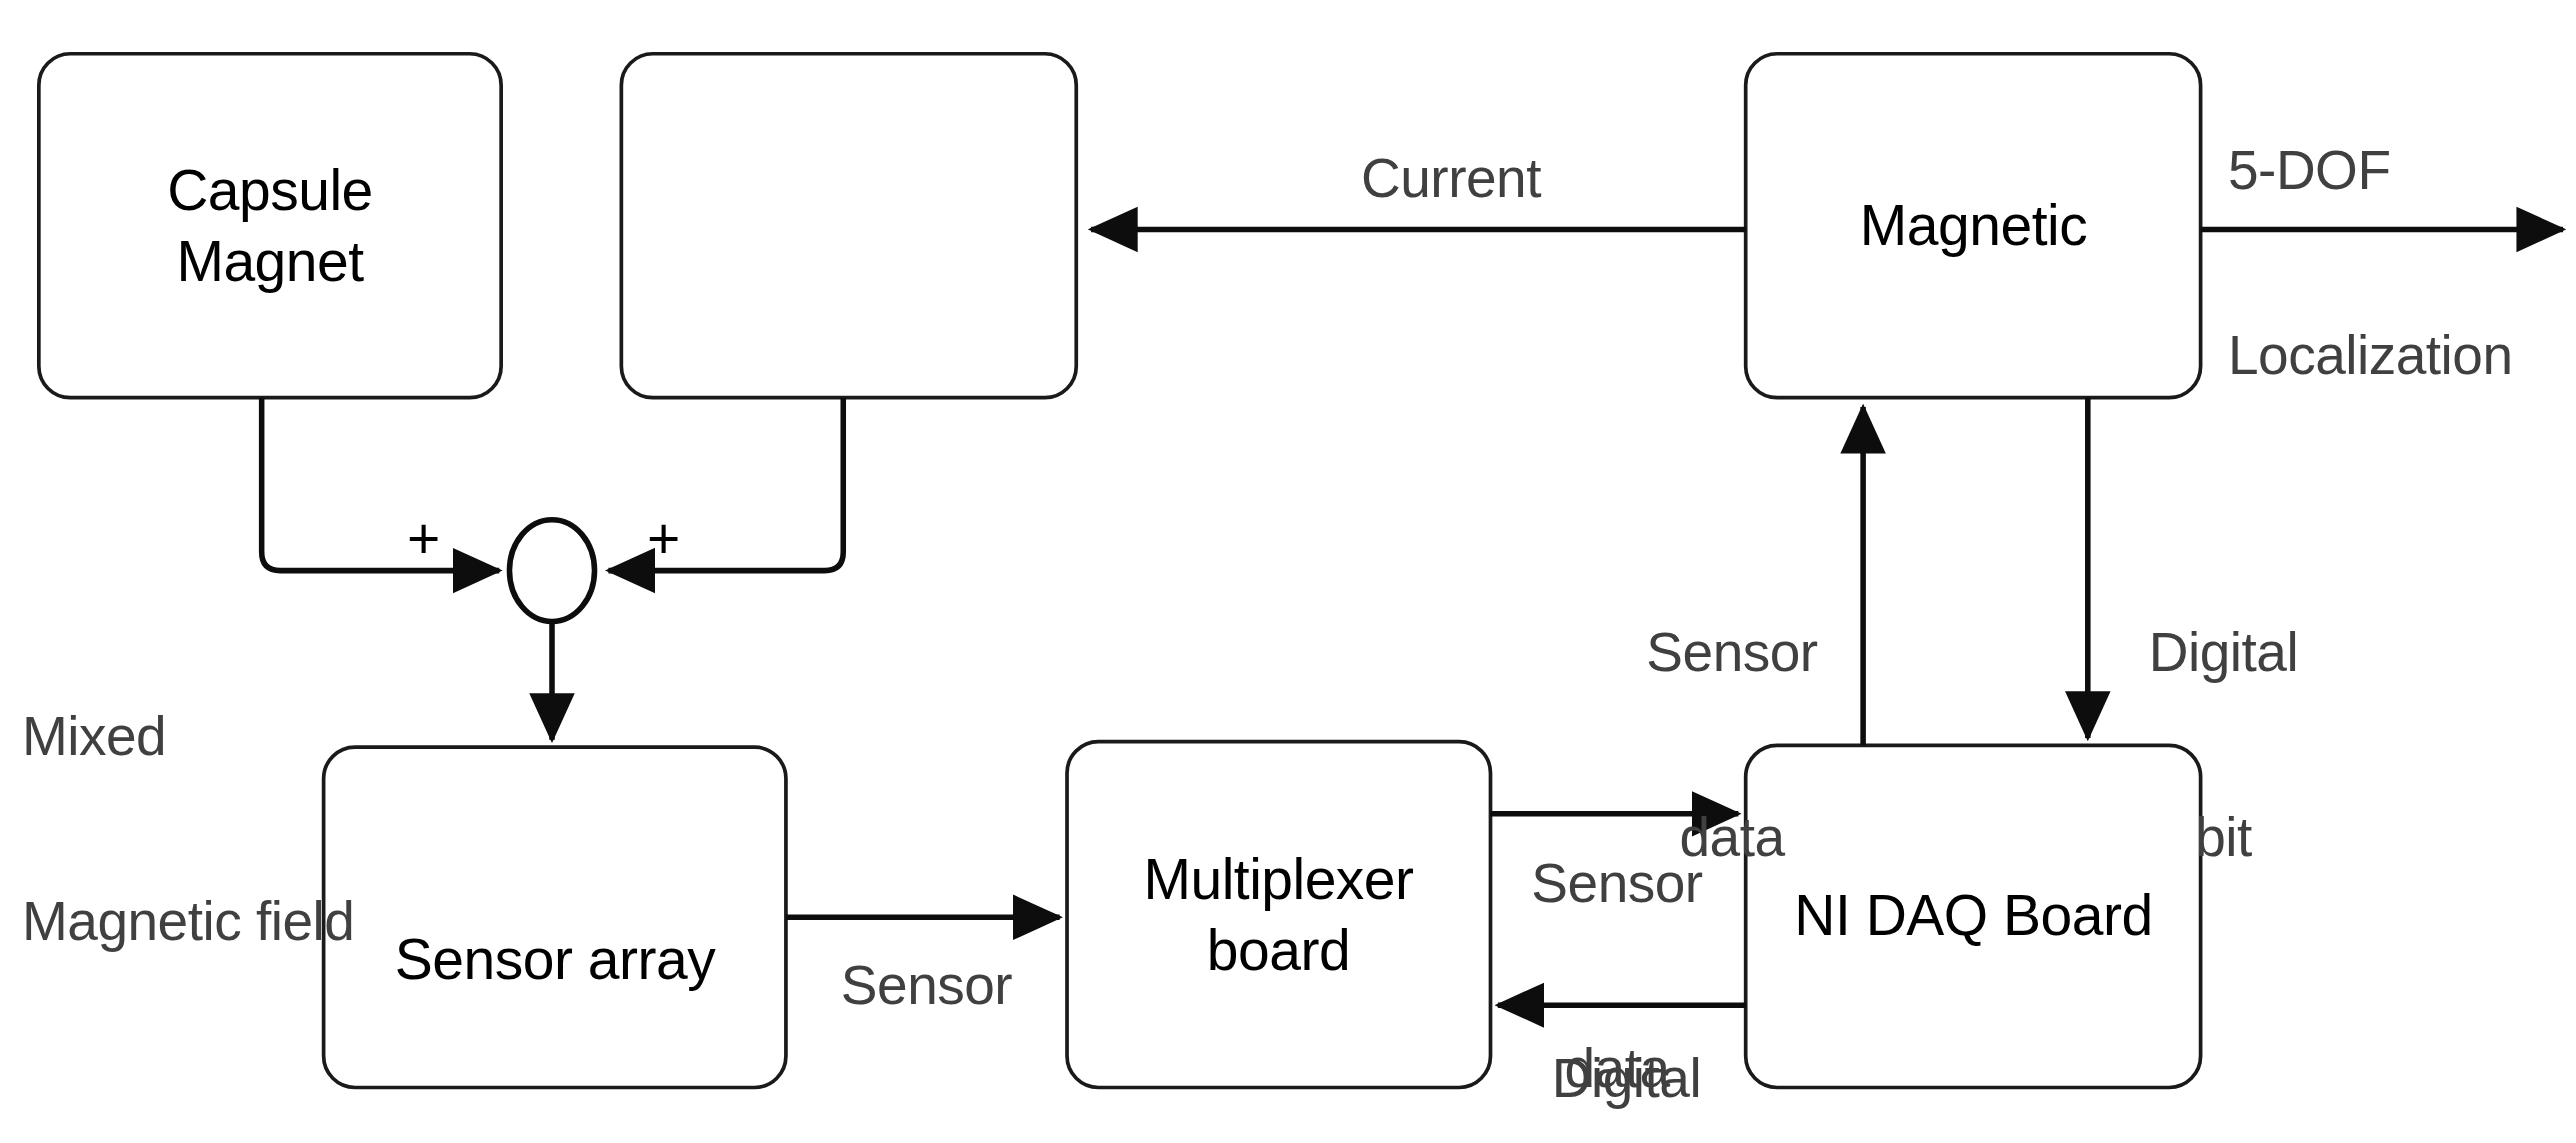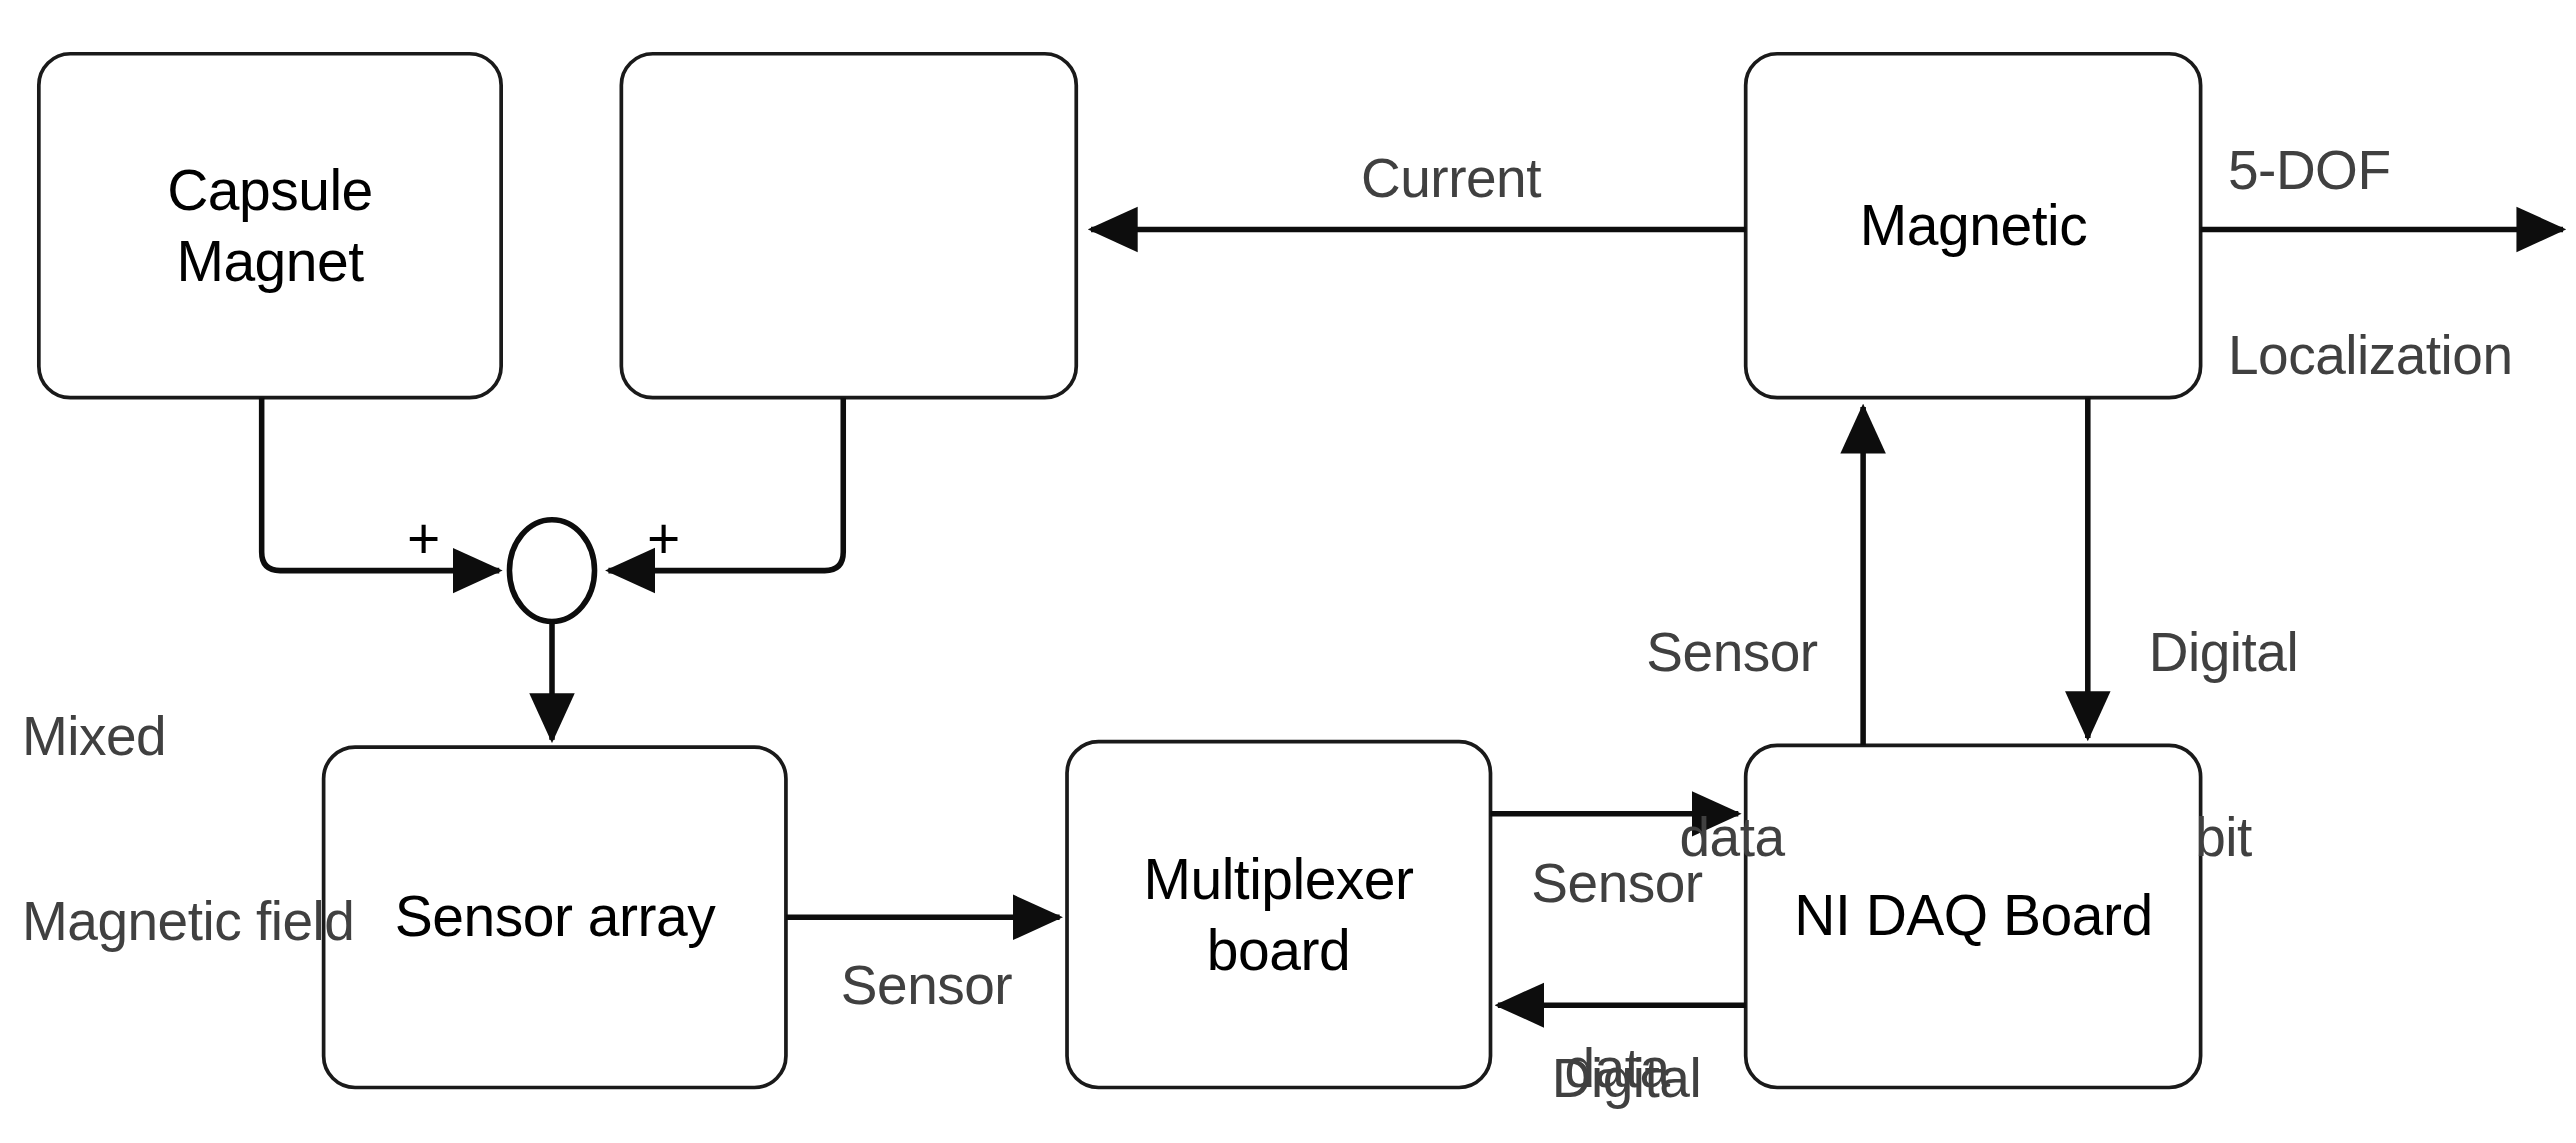--- a/index.html
+++ b/index.html
@@ -119,21 +119,21 @@
       <div>Capsule</div>
       <div>Magnet</div>
     </div>
   </div>
 
 
   <div class="box-label" style="left:1746px; top:54px; width:455px; height:344px;">
     <div>Magnetic</div>
   </div>
 
-  <div class="box-label" style="left:324px; top:747px; width:462px; height:340px;">
+  <div class="box-label" style="left:324px; top:790px; width:462px; height:340px;">
     <div>Sensor array</div>
   </div>
 
   <div class="box-label" style="left:1067px; top:742px; width:423px; height:346px;">
     <div>
       <div>Multiplexer</div>
       <div>board</div>
     </div>
   </div>
 

